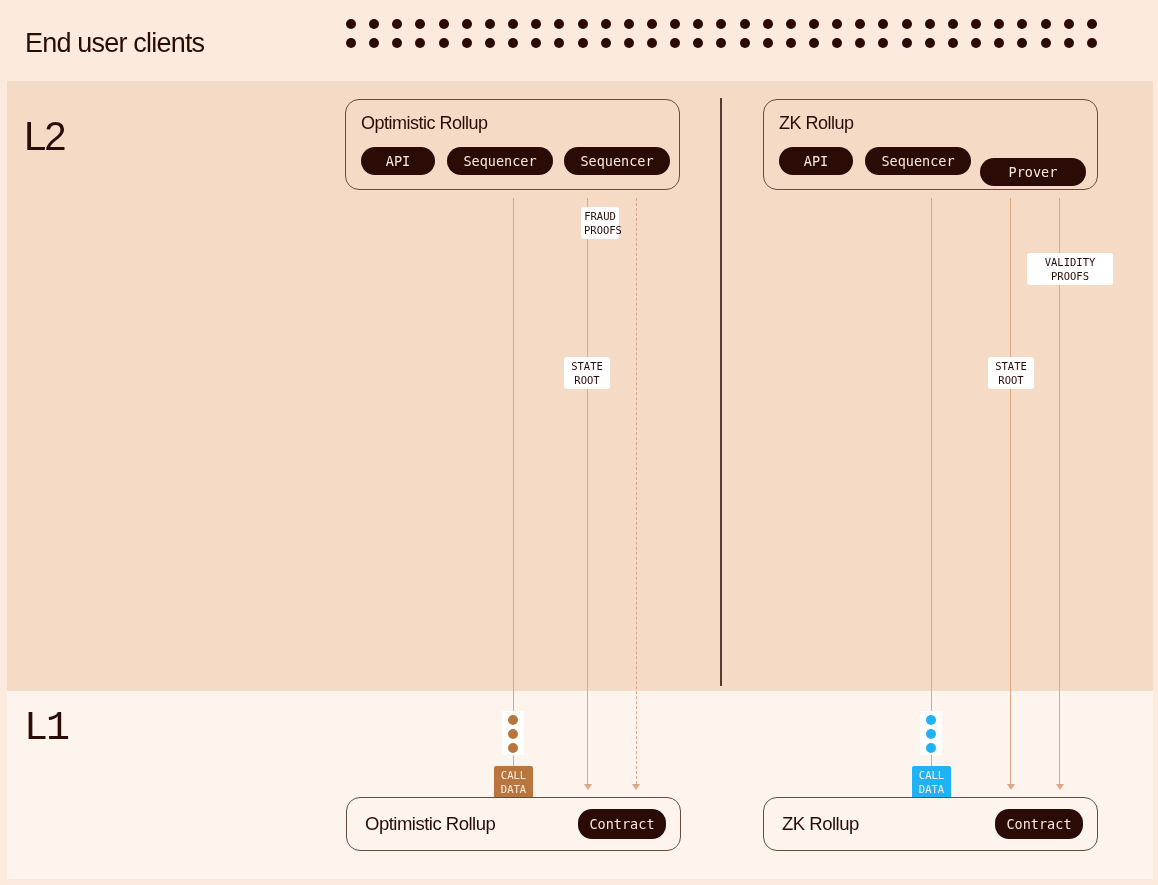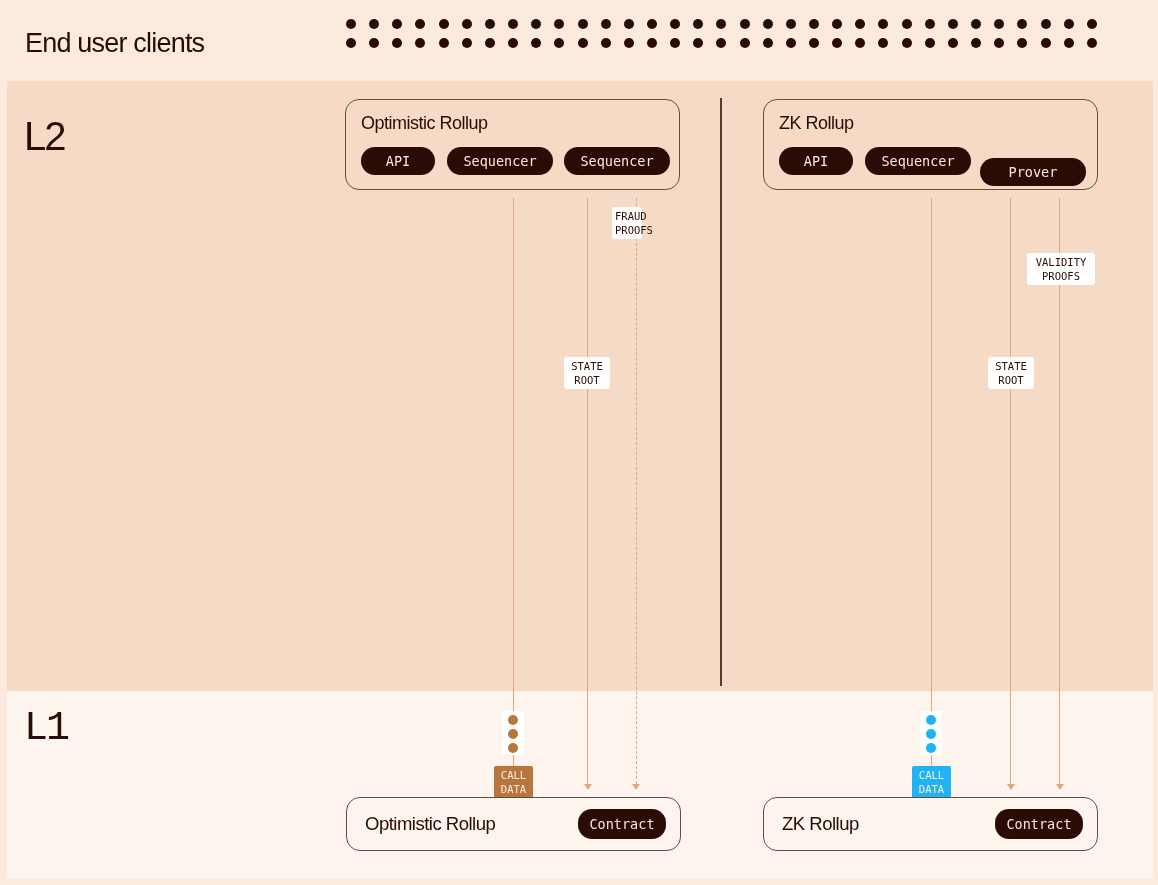--- a/index.html
+++ b/index.html
@@ -121,40 +121,40 @@
   <div class="pill" style="left:101px; top:47px; width:106px;">Sequencer</div>
   <div class="pill" style="left:216px; top:47px; width:106px;margin-top:11px;">Prover</div>
 </div>
 
 <div class="vline" style="left:513px; top:198px; height:568px;"></div>
 <div class="vline" style="left:587px; top:198px; height:586px;"></div>
 <div class="arrowhead" style="left:584px; top:784px;"></div>
 <div class="vline dashed" style="left:636px; top:198px; height:586px;"></div>
 <div class="arrowhead" style="left:632px; top:784px;"></div>
 
-<div class="tag" style="left:612px; top:207px; width:30px; white-space:pre;">FRAUD
+<div class="tag" style="left:581px; top:207px; width:38px; white-space:pre;">FRAUD
 PROOFS</div>
 <div class="tag" style="left:564px; top:357px; width:46px; white-space:pre;">STATE
 ROOT</div>
 
 <div class="dot-stack" style="left:502px; top:711px;">
   <div class="sdot" style="top:4px; background:#b8763e;"></div>
   <div class="sdot" style="top:18px; background:#b8763e;"></div>
   <div class="sdot" style="top:32px; background:#b8763e;"></div>
 </div>
 <div class="calldata" style="left:494px; top:766px; background:#b8763e; white-space:pre;">CALL
 DATA</div>
 
 <div class="vline" style="left:931px; top:198px; height:568px;"></div>
 <div class="vline" style="left:1010px; top:198px; height:586px;"></div>
 <div class="arrowhead" style="left:1007px; top:784px;"></div>
 <div class="vline" style="left:1059px; top:198px; height:586px;"></div>
 <div class="arrowhead" style="left:1056px; top:784px;"></div>
 
-<div class="tag" style="left:1027px; top:253px; width:68px; white-space:pre;">VALIDITY
+<div class="tag" style="left:1027px; top:253px; width:86px; white-space:pre;">VALIDITY
 PROOFS</div>
 <div class="tag" style="left:988px; top:357px; width:46px; white-space:pre;">STATE
 ROOT</div>
 
 <div class="dot-stack" style="left:920px; top:711px;">
   <div class="sdot" style="top:4px; background:#1fb3f5;"></div>
   <div class="sdot" style="top:18px; background:#1fb3f5;"></div>
   <div class="sdot" style="top:32px; background:#1fb3f5;"></div>
 </div>
 <div class="calldata" style="left:912px; top:766px; background:#1fb3f5; white-space:pre;">CALL

